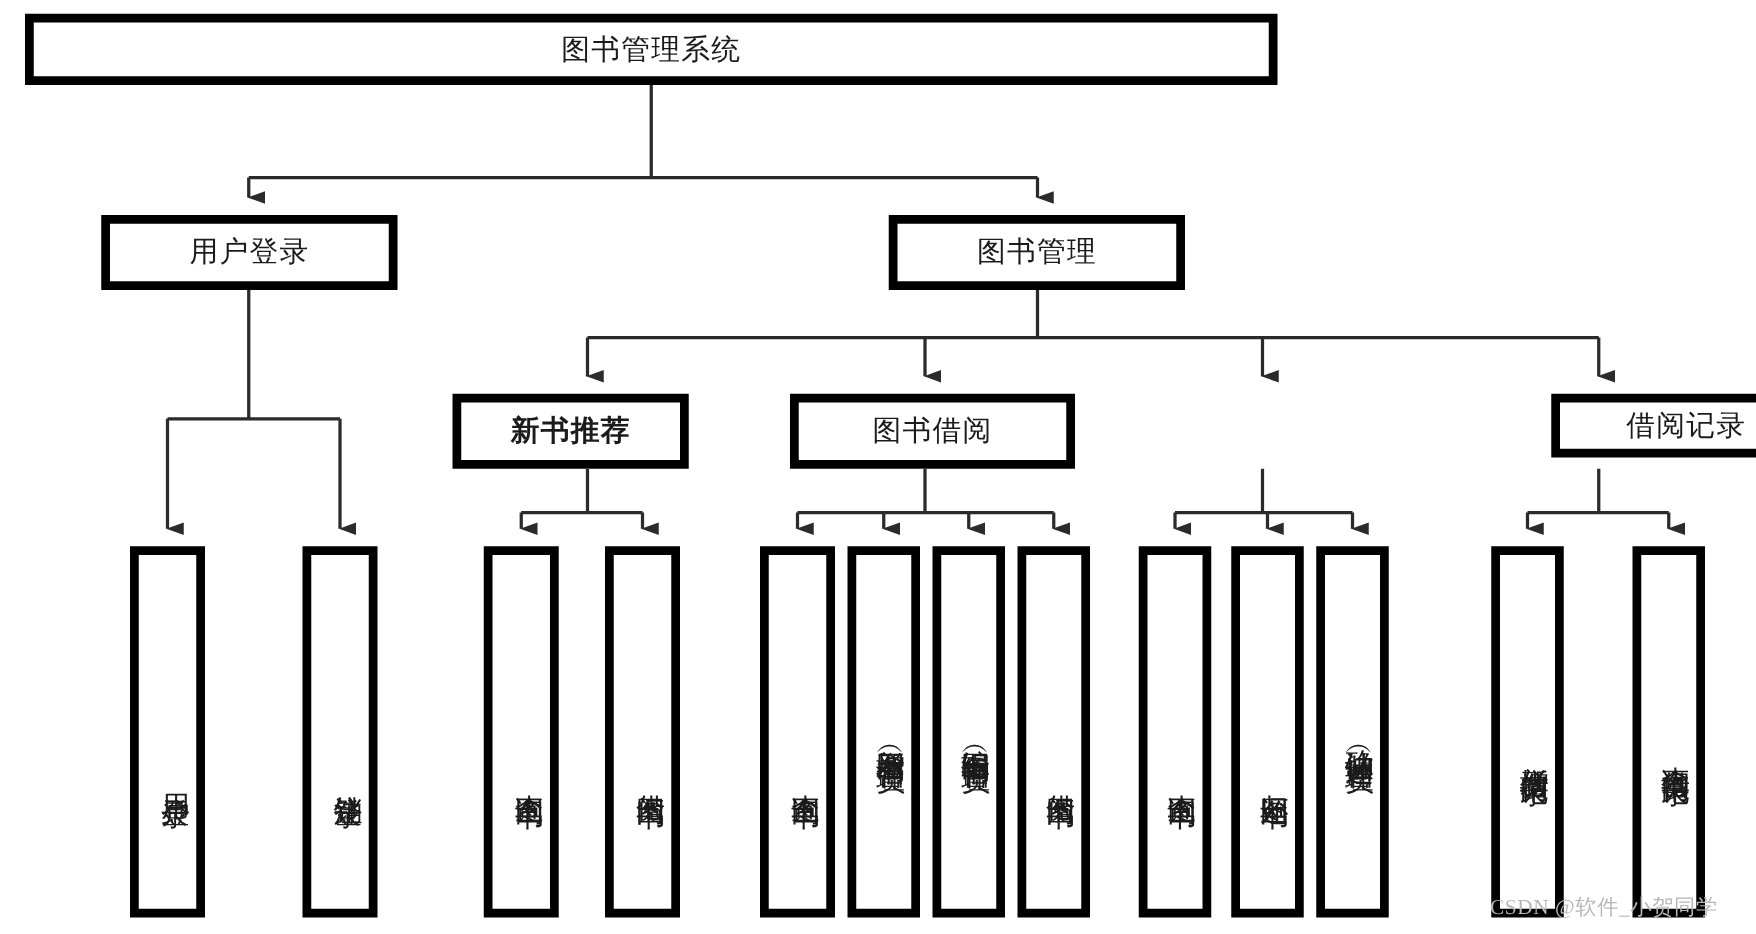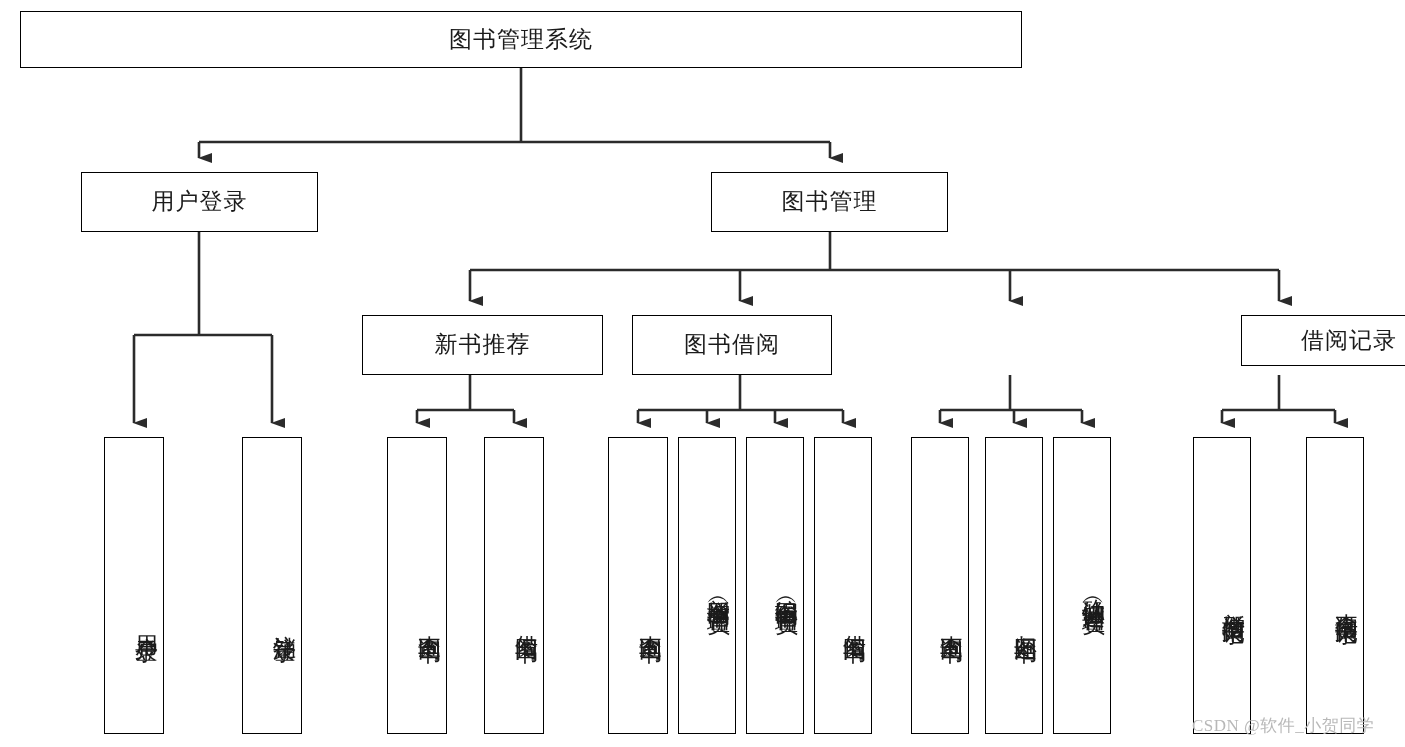--- a/index.html
+++ b/index.html
@@ -23,21 +23,21 @@
     left: 0;
     top: 0;
     width: 1405px;
     height: 747px;
     pointer-events: none;
   }
   .node {
     position: absolute;
     box-sizing: border-box;
     background: #ffffff;
-    border: 1px solid #000000;
+    border: 7px solid #000000;
     display: flex;
     align-items: center;
     justify-content: center;
     color: #1b1b1b;
   }
   .node.horiz {
     font-size: 23px;
     letter-spacing: 1px;
     line-height: 1.1;
   }
@@ -137,24 +137,24 @@
     <span>图书管理系统</span>
   </div>
 
   <div class="node horiz" style="left:81px; top:172px; width:237px; height:60px;">
     <span>用户登录</span>
   </div>
   <div class="node horiz" style="left:711px; top:172px; width:237px; height:60px;justify-content:center;">
     <span>图书管理</span>
   </div>
 
-  <div class="node horiz" style="left:362px; top:315px; width:241px; height:60px;">
+  <div class="node horiz" style="left:362px; top:315px; width:189px; height:60px;font-weight:bold;">
     <span>新书推荐</span>
   </div>
-  <div class="node horiz" style="left:632px; top:315px; width:200px; height:60px;">
+  <div class="node horiz" style="left:632px; top:315px; width:228px; height:60px;">
     <span>图书借阅</span>
   </div>
   <div class="node horiz" style="left:1241px; top:315px; width:216px; height:51px;">
     <span>借阅记录</span>
   </div>
 
   <div class="node vert" style="left:104px; top:437px; width:60px; height:297px; padding-top:70px;">
     <span>用户登录</span>
   </div>
   <div class="node vert" style="left:242px; top:437px; width:60px; height:297px; padding-top:70px;">

